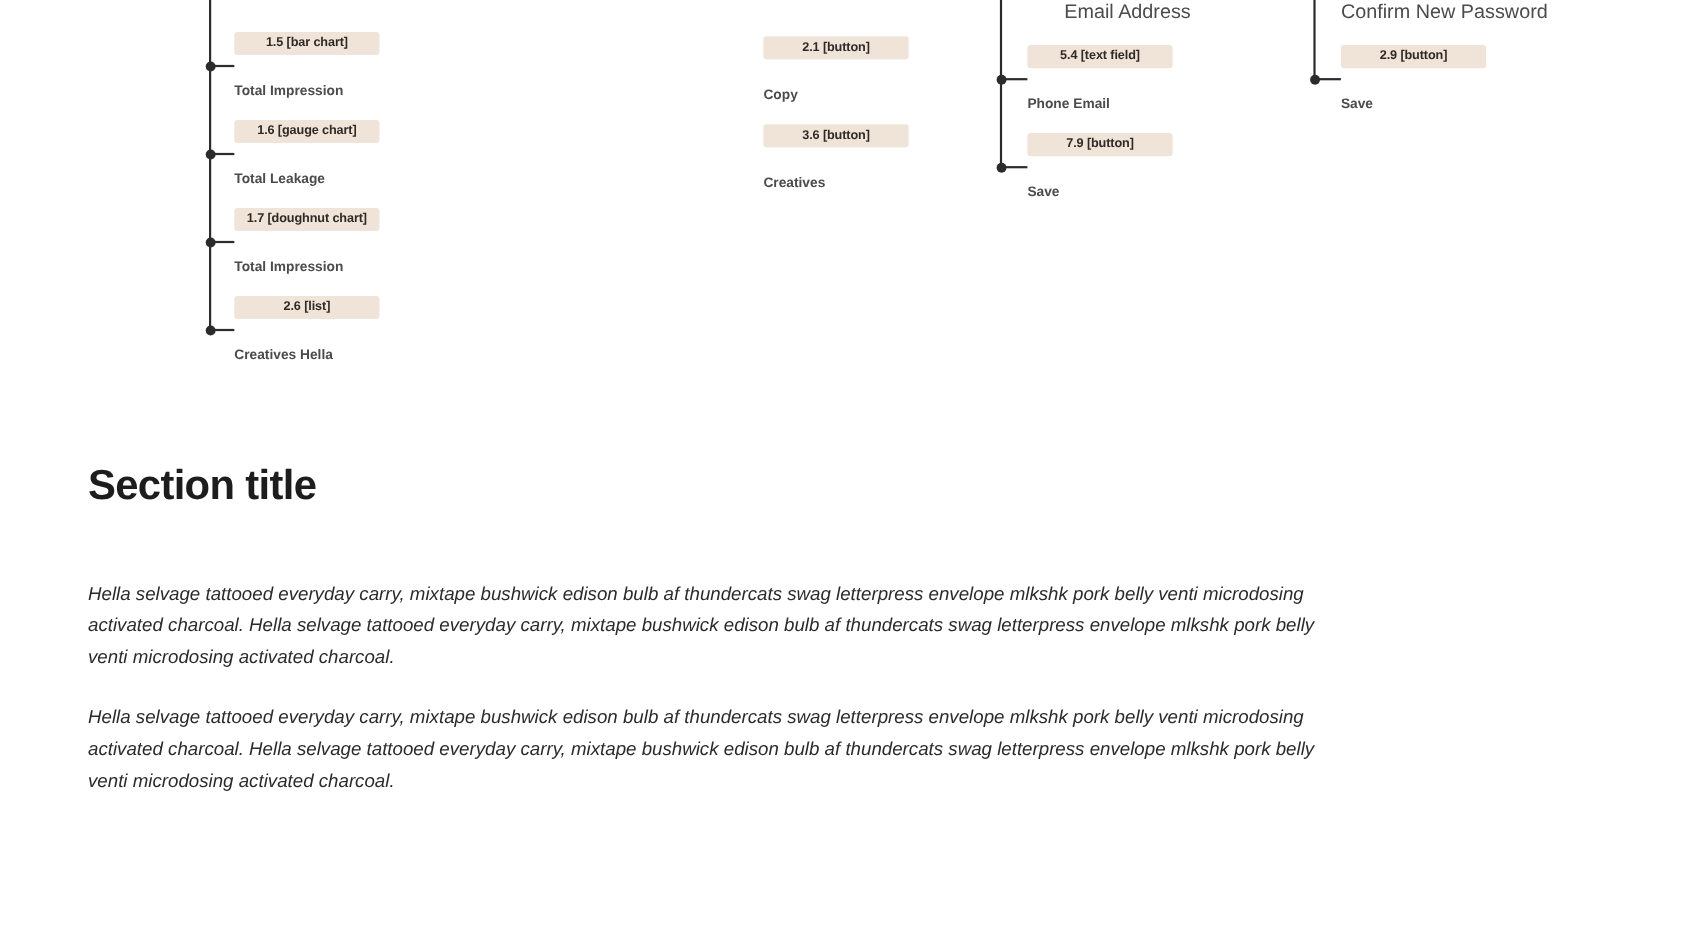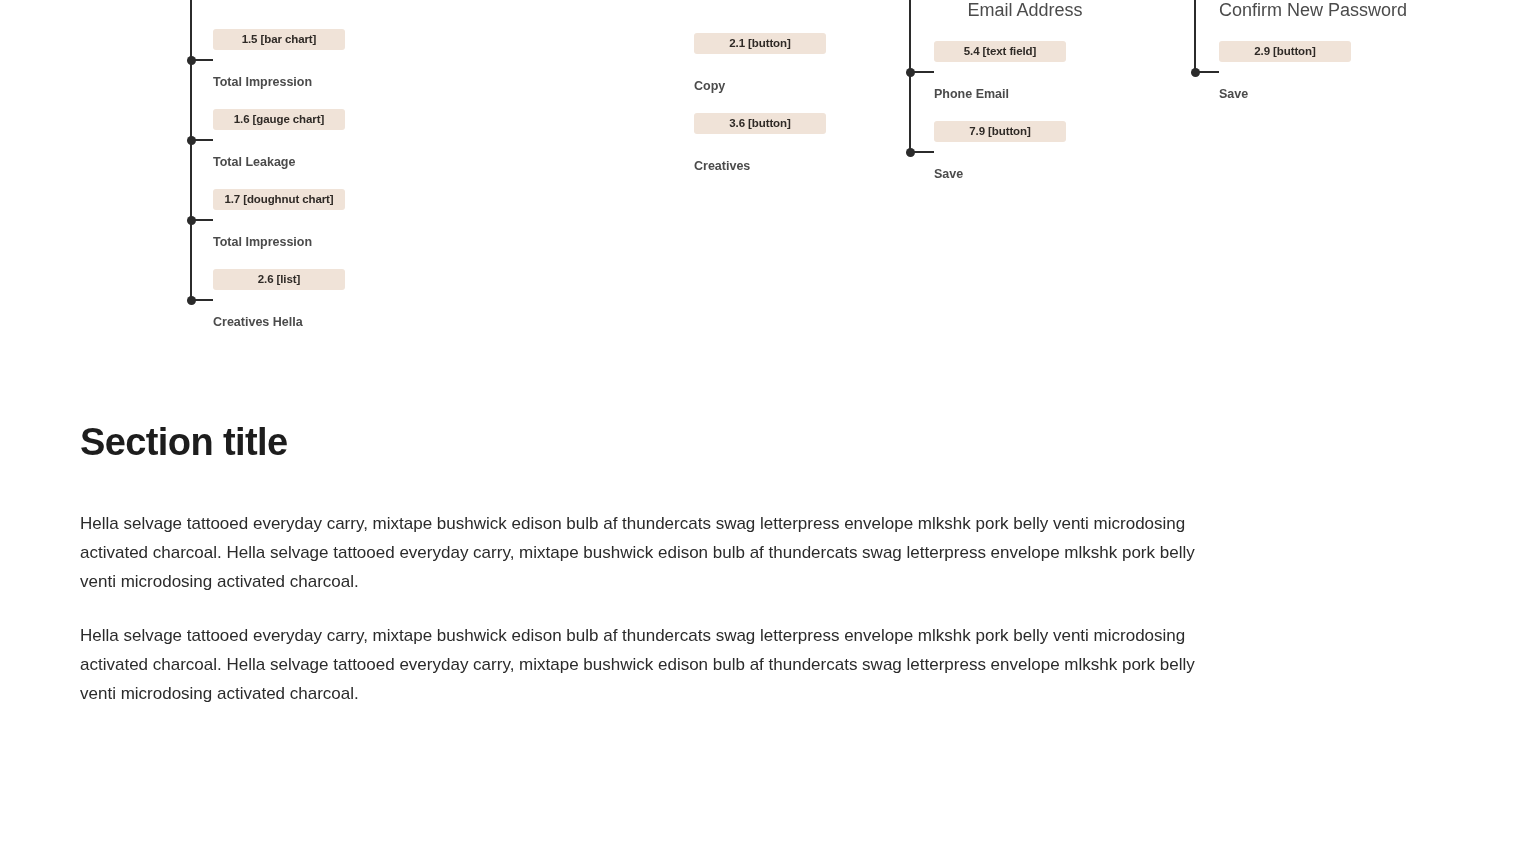--- a/index.html
+++ b/index.html
@@ -113,28 +113,29 @@
     left: 80px;
     top: 418px;
     width: 1130px;
   }
   #section-title {
     font-size: 38px;
     font-weight: bold;
     color: #1d1d1d;
     letter-spacing: -0.6px;
     line-height: 48px;
-    margin: 0 0 44px 0;
+    margin: 0 0 60px 0;
   }
   .body-paragraph {
     font-size: 17px;
     line-height: 28.8px;
     color: #2b2b2b;
     margin: 0 12px 26px 0;
     max-width: 1120px;
+    font-style: italic;
   }
   .body-paragraph:last-child {
     margin-bottom: 0;
   }
 </style>
 </head>
 <body>
 
 <div id="sitemap-diagram">
 

